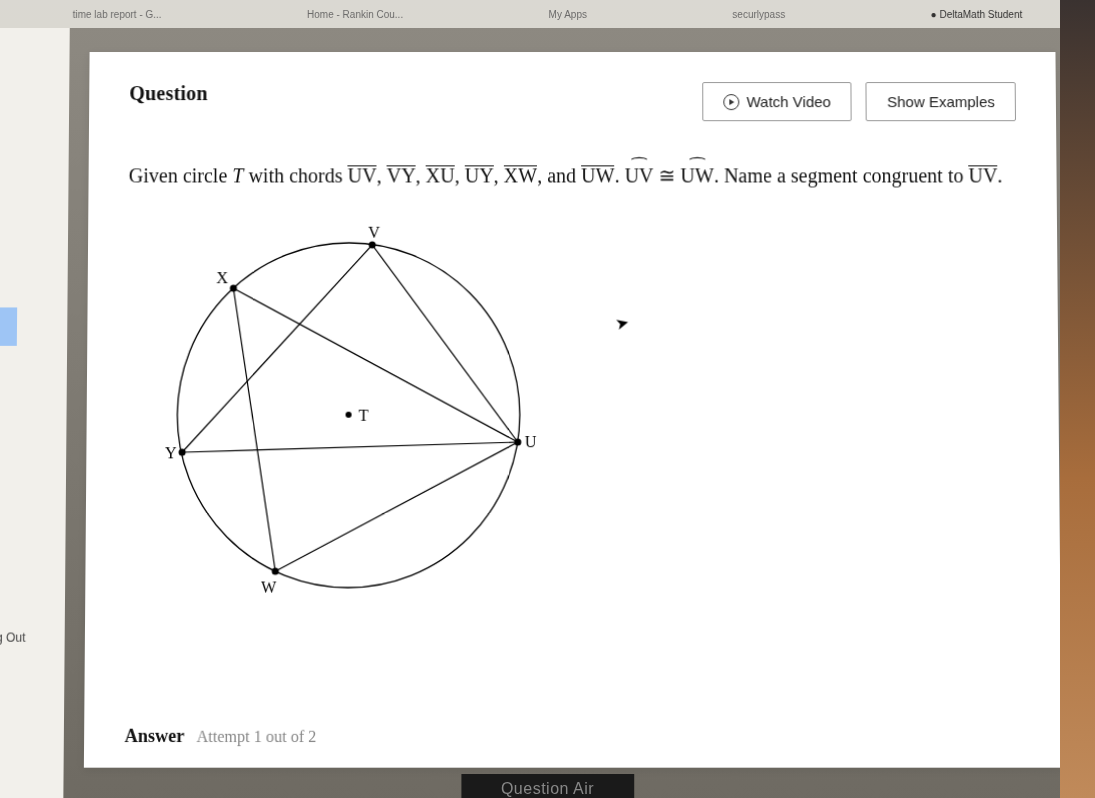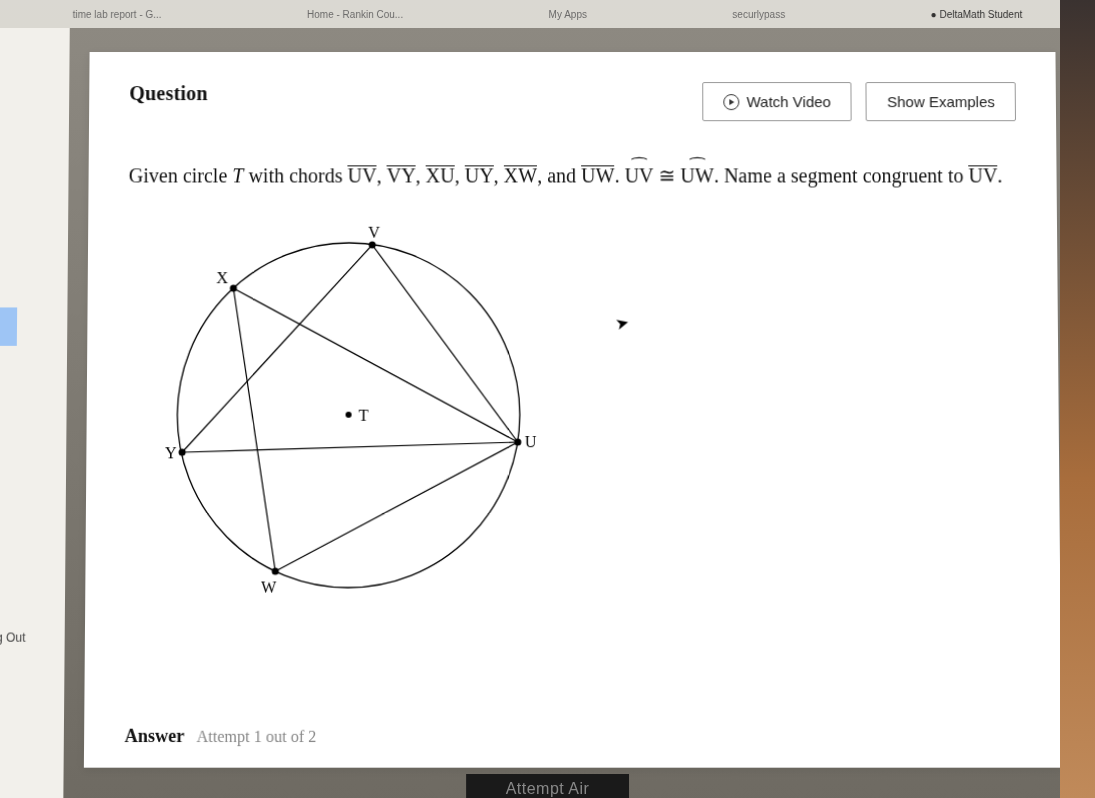--- a/index.html
+++ b/index.html
@@ -279,14 +279,14 @@
 
     <div class="answer-row">
       <span class="answer-bold">Answer</span>
       <span class="attempt">Attempt 1 out of 2</span>
     </div>
   </div>
 
   <div class="cursor">➤</div>
 </div>
 
-<div class="macbook-label">Attempt Air</div>
+<div class="macbook-label">Question Air</div>
 <div class="right-photo"></div>
 
 </body></html>

